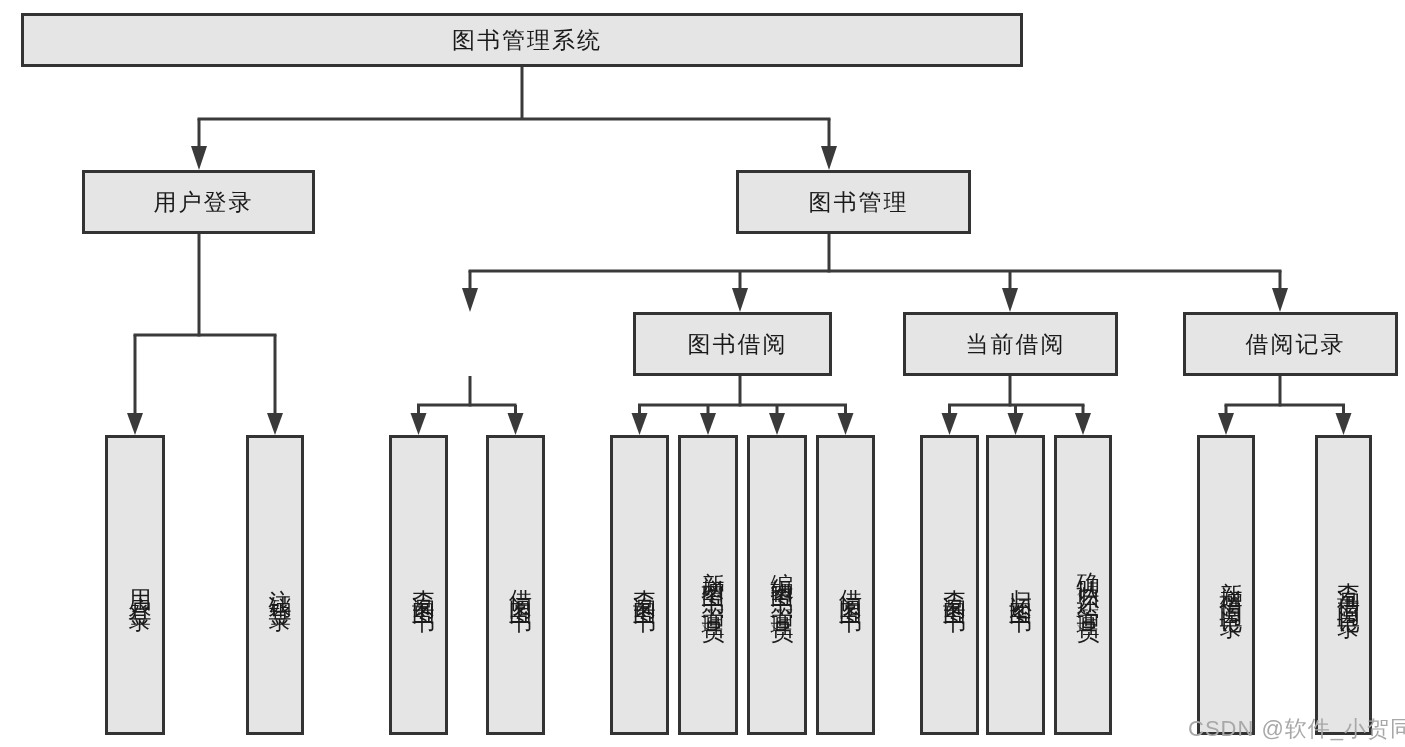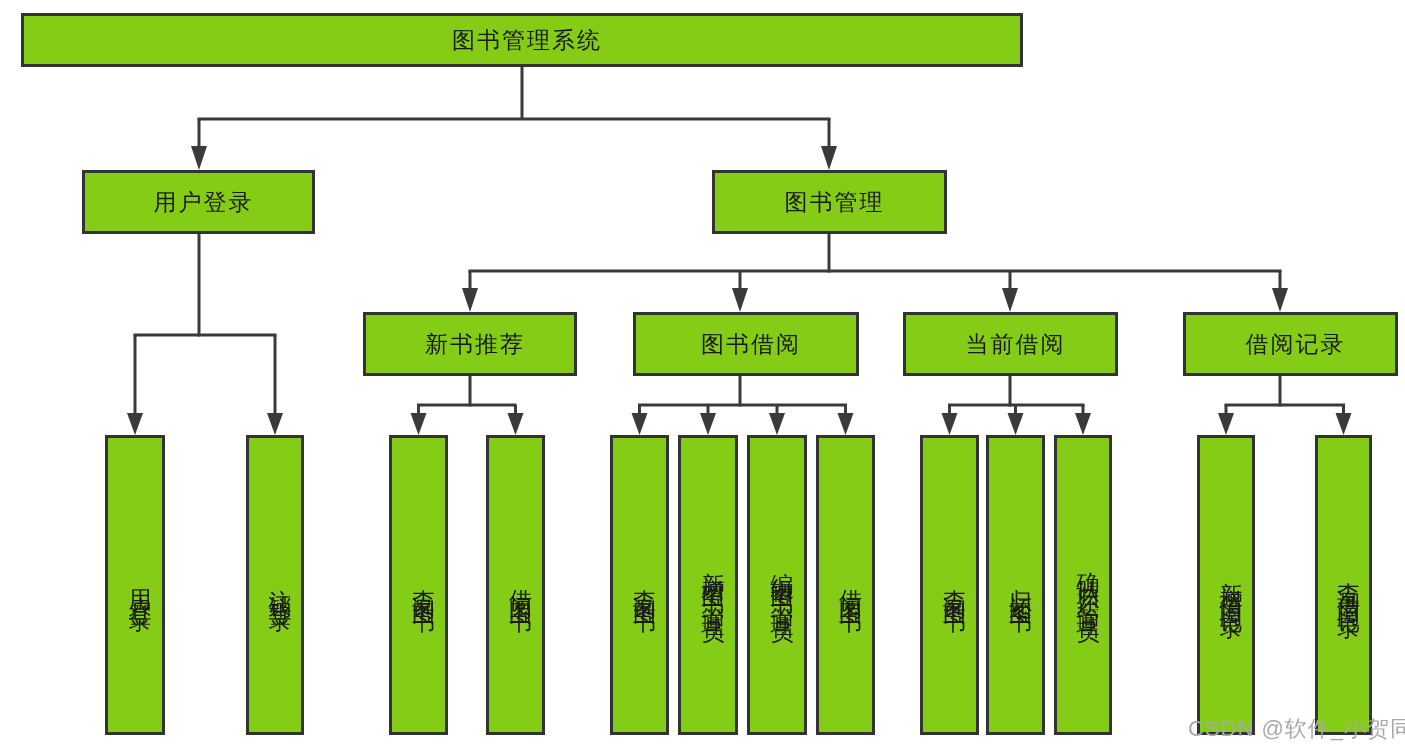--- a/index.html
+++ b/index.html
@@ -10,32 +10,32 @@
     font-family:"Liberation Sans","DejaVu Sans",sans-serif;
     overflow:hidden;
   }
   .connectors{position:absolute;left:0;top:0;width:1405px;height:747px;}
   .connectors line{stroke:var(--line,#3a3a3a);stroke-width:3;}
   .connectors polygon{fill:var(--line,#3a3a3a);}
   .box{
     position:absolute;
     box-sizing:border-box;
     border:3px solid var(--border,#333);
-    background:#84cc16;
+    background:#e5e5e5;
     display:flex;align-items:center;justify-content:center;
     color:var(--text,#1a1a1a);
     padding-left:10px;
   }
   .hbox{font-size:23px;letter-spacing:2px;white-space:nowrap;}
   .root{left:21px;top:13px;width:1002px;height:54px;}
   .lv2a{left:82px;top:170px;width:233px;height:64px;}
-  .lv2b{left:712px;top:170px;width:235px;height:64px;}
+  .lv2b{left:736px;top:170px;width:235px;height:64px;}
   .lv3{top:312px;height:64px;}
   .lv3a{left:363px;width:214px;}
-  .lv3b{left:633px;width:226px;}
+  .lv3b{left:633px;width:199px;}
   .lv3c{left:903px;width:215px;font-family:Liberation Serif, serif;}
   .lv3d{left:1173px;width:215px;margin-left:10px;}
   .leaf{
     top:435px;height:300px;
     writing-mode:vertical-rl;text-orientation:mixed;
     font-size:23px;letter-spacing:7px;line-height:1;
     text-align:center;
   }
   .a1{left:105px;width:60px;}
   .a2{left:246px;width:58px;}
@@ -121,21 +121,20 @@
     <polygon points="1218,413 1234,413 1226,435"></polygon>
     <line x1="1343.5" y1="405" x2="1343.5" y2="414"></line>
     <polygon points="1335.5,413 1351.5,413 1343.5,435"></polygon>
   </svg>
 
   <div class="box hbox root">图书管理系统</div>
 
   <div class="box hbox lv2a">用户登录</div>
   <div class="box hbox lv2b">图书管理</div>
 
-  <div class="box hbox lv3 lv3a">新书推荐</div>
   <div class="box hbox lv3 lv3b">图书借阅</div>
   <div class="box hbox lv3 lv3c">当前借阅</div>
   <div class="box hbox lv3 lv3d">借阅记录</div>
 
   <div class="box leaf a1">用户登录</div>
   <div class="box leaf a2">注销登录</div>
 
   <div class="box leaf b1">查询图书</div>
   <div class="box leaf b2">借阅图书</div>
 

